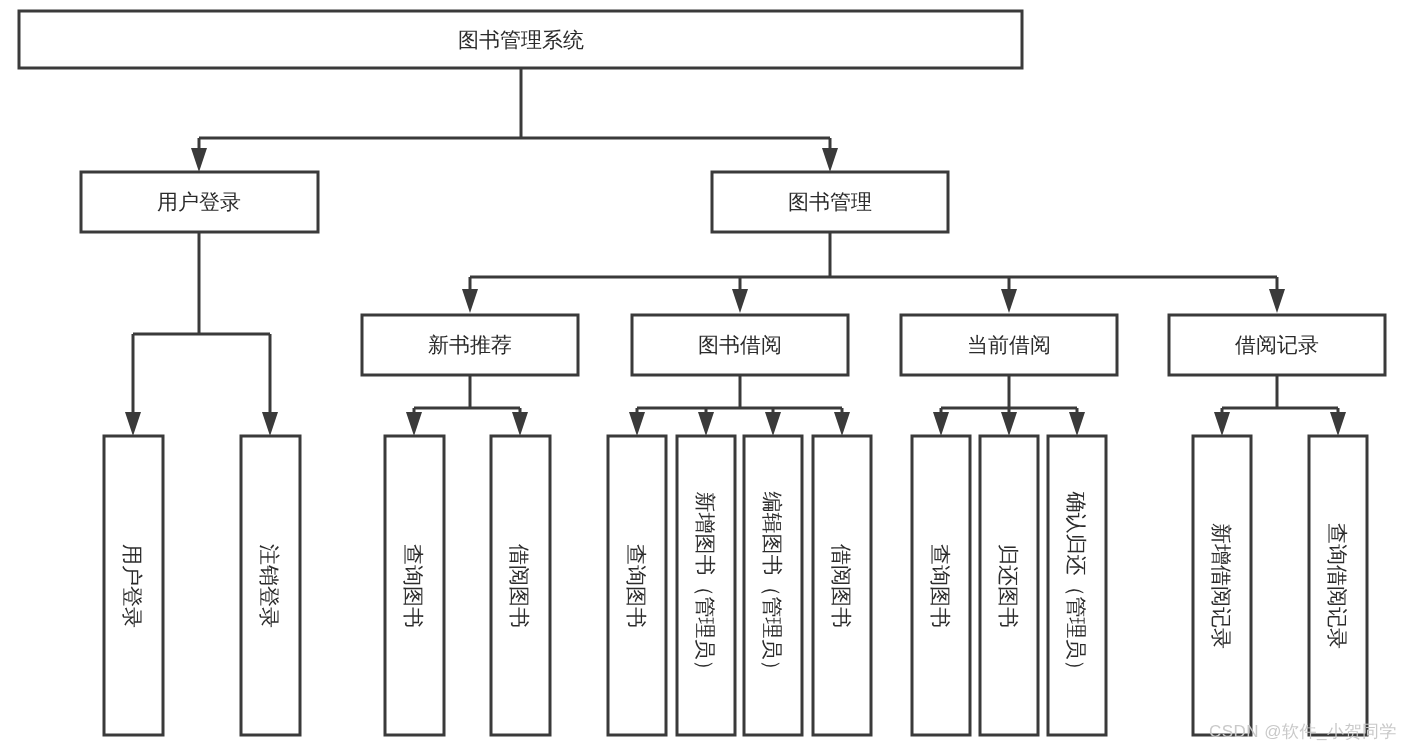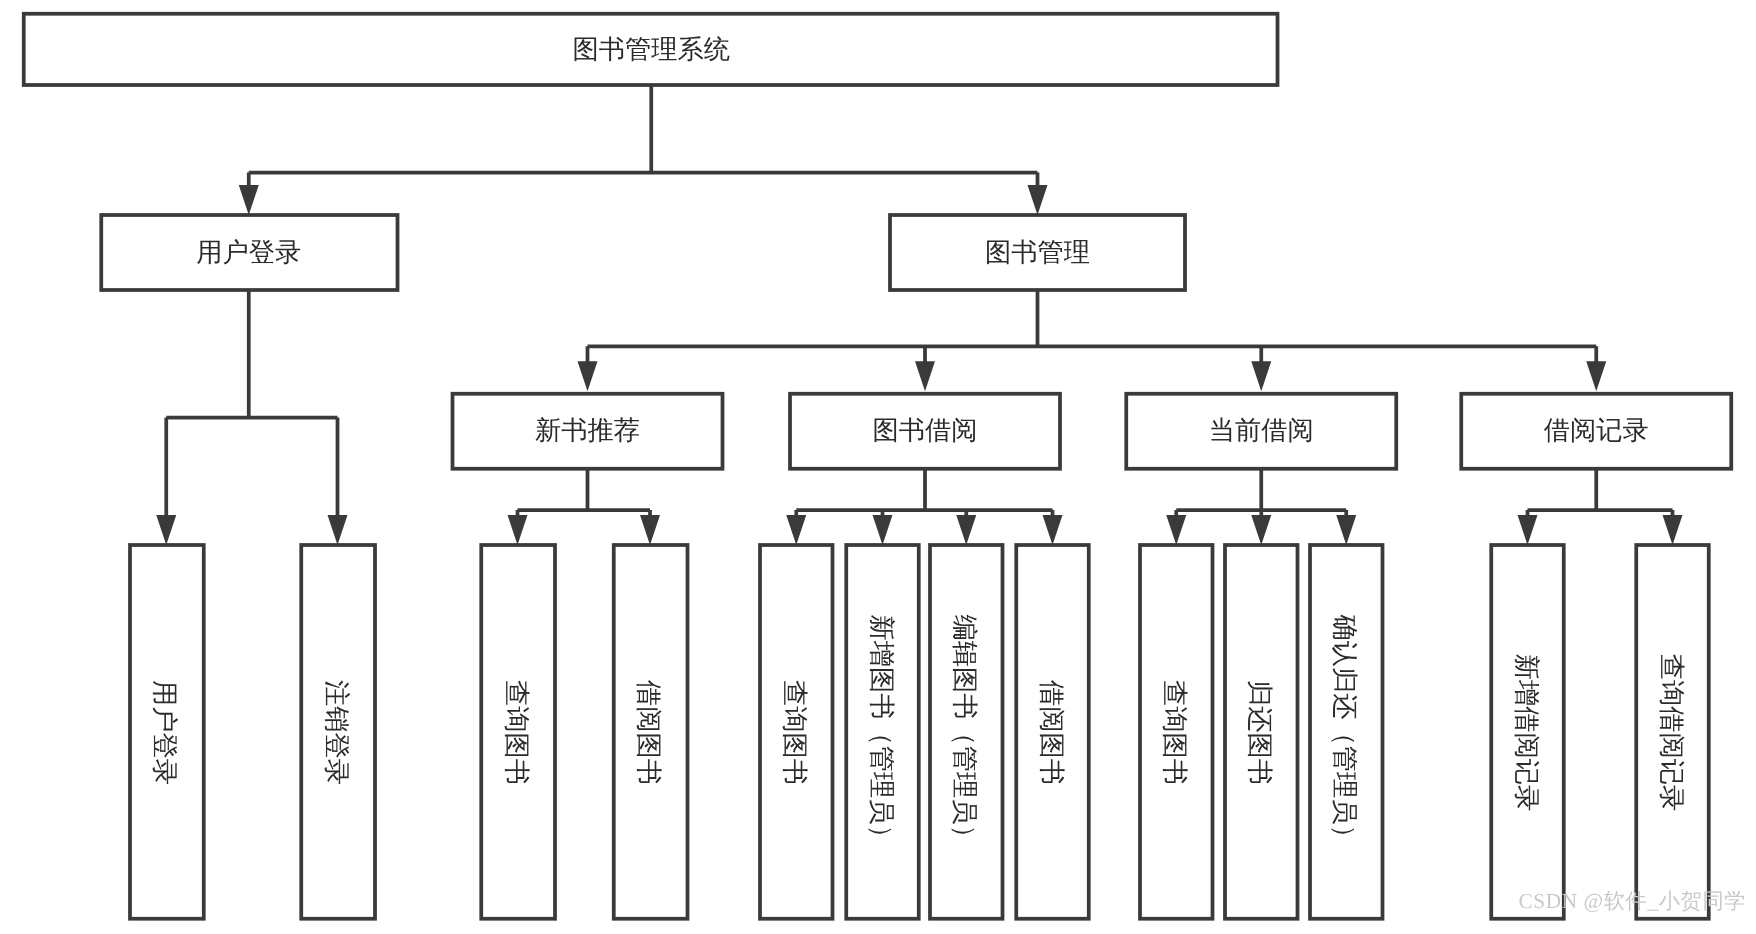--- a/index.html
+++ b/index.html
@@ -51,22 +51,22 @@
   }
   .node-label-vertical {
     fill: #2b2b2b;
     font-family: "Liberation Sans", "DejaVu Sans", sans-serif;
     font-size: 21px;
     text-anchor: middle;
   }
   .watermark-text {
     position: absolute;
     right: 8px;
-    bottom: 15px;
-    font-family: Liberation Serif, serif;
+    bottom: 4px;
+    font-family: Liberation Sans, sans-serif;
     font-size: 17px;
     color: #c9c9c9;
     white-space: nowrap;
     letter-spacing: 0.5px;
     pointer-events: none;
   }
 </style>
 </head>
 <body>
 

